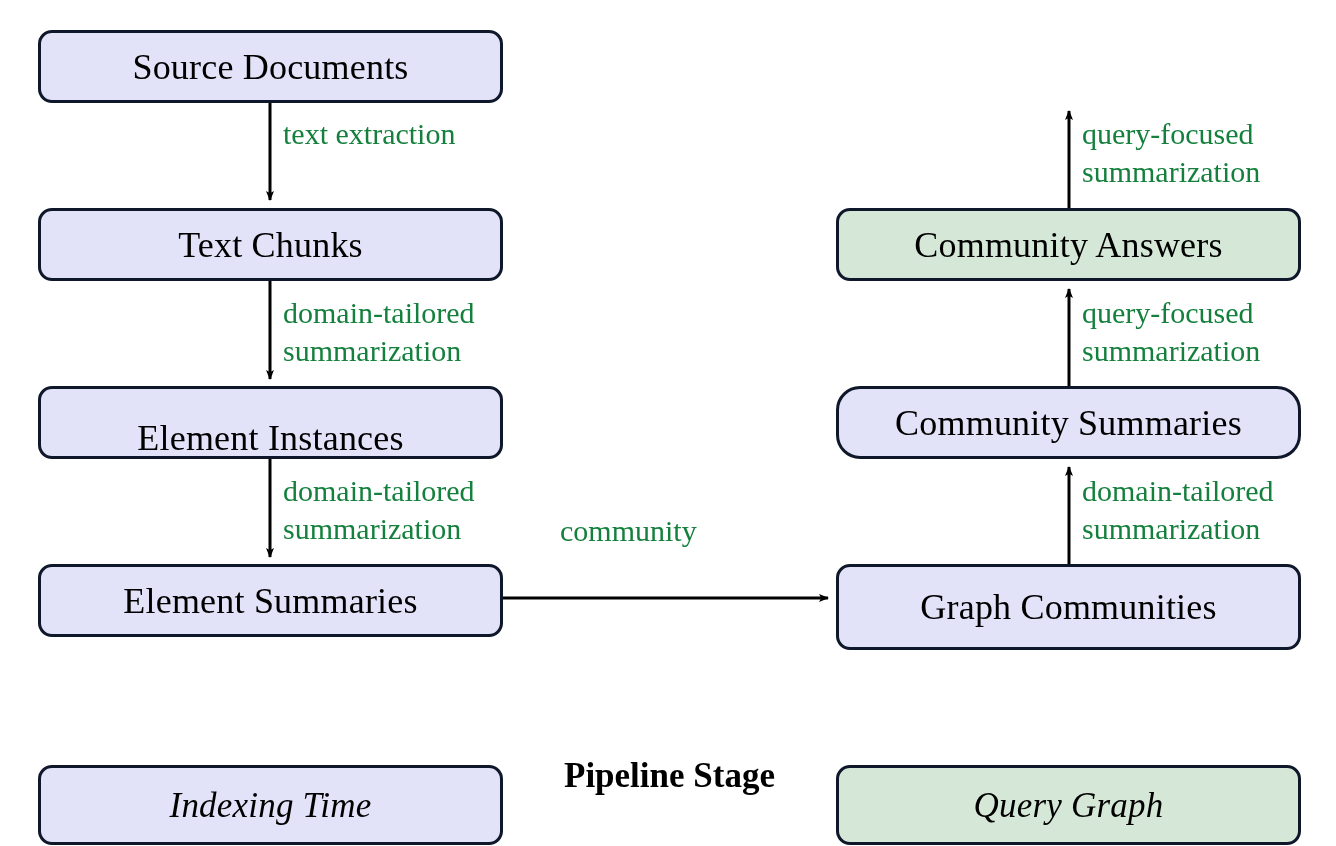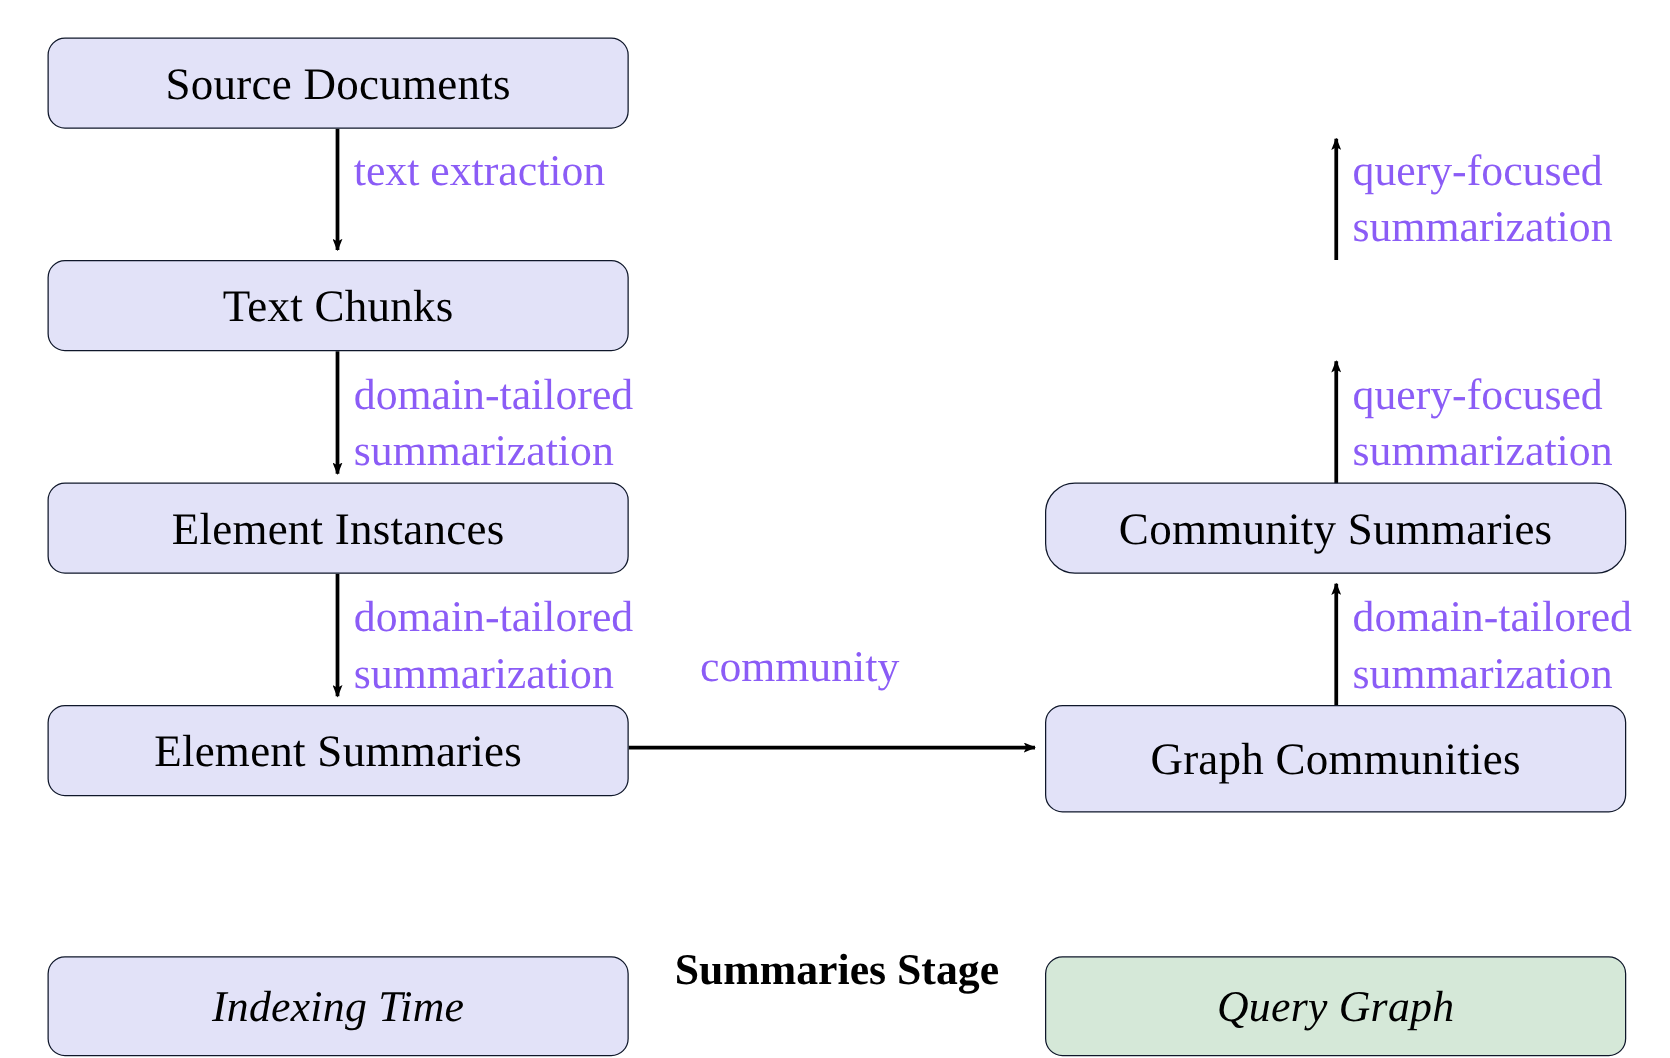--- a/index.html
+++ b/index.html
@@ -11,21 +11,21 @@
     position: relative;
     width: 1336px;
     height: 846px;
     background: #ffffff;
     font-family: "Liberation Serif", "DejaVu Serif", serif;
     overflow: hidden;
   }
   .node {
     position: absolute;
     box-sizing: border-box;
-    border: 1px solid #0f172a;
+    border: 3px solid #0f172a;
     border-radius: 14px;
     display: flex;
     align-items: center;
     justify-content: center;
     color: #000000;
     font-size: 36px;
     line-height: 1;
     letter-spacing: 0.2px;
     white-space: nowrap;
   }
@@ -42,23 +42,23 @@
     position: absolute;
     font-weight: bold;
     font-size: 35px;
     color: #000000;
     white-space: nowrap;
     text-align: center;
   }
 
   .edge-label {
     position: absolute;
-    font-size: 35px;
+    font-size: 30px;
     line-height: 1.28;
-    color: #8b5cf6;
+    color: #15803d;
     white-space: nowrap;
   }
 
   svg.edges {
     position: absolute;
     left: 0;
     top: 0;
     width: 1336px;
     height: 846px;
     overflow: visible;
@@ -89,29 +89,32 @@
   </svg>
 
   <div class="node indexing" style="left:38px; top:30px; width:465px; height:73px;">
     <span>Source Documents</span>
   </div>
 
   <div class="node indexing" style="left:38px; top:208px; width:465px; height:73px;">
     <span>Text Chunks</span>
   </div>
 
-  <div class="node indexing" style="left:38px; top:386px; width:465px; height:73px;">
+  <div class="node indexing" style="left:38px; top:386px; width:465px; height:73px;align-items:flex-end;">
     <span>Element Instances</span>
   </div>
 
   <div class="node indexing" style="left:38px; top:564px; width:465px; height:73px;">
     <span>Element Summaries</span>
   </div>
 
 
+  <div class="node query" style="left:836px; top:208px; width:465px; height:73px;">
+    <span>Community Answers</span>
+  </div>
 
   <div class="node indexing" style="left:836px; top:386px; width:465px; height:73px;border-radius:24px;">
     <span>Community Summaries</span>
   </div>
 
   <div class="node indexing" style="left:836px; top:564px; width:465px; height:86px;">
     <span>Graph Communities</span>
   </div>
 
   <div class="edge-label" style="left:283px; top:115px;">
@@ -145,20 +148,20 @@
   <div class="edge-label" style="left:1082px; top:115px;">
     <div>query-focused</div>
     <div>summarization</div>
   </div>
 
   <div class="node indexing legend-node" style="left:38px; top:733px; width:465px; height:80px;">
     <span>Indexing Time</span>
   </div>
 
   <div class="legend-label" style="left:523px; top:756px; width:293px;">
-    <span>Summaries Stage</span>
+    <span>Pipeline Stage</span>
   </div>
 
   <div class="node query legend-node" style="left:836px; top:733px; width:465px; height:80px;">
     <span>Query Graph</span>
   </div>
 
 </div>
 
 </body></html>

